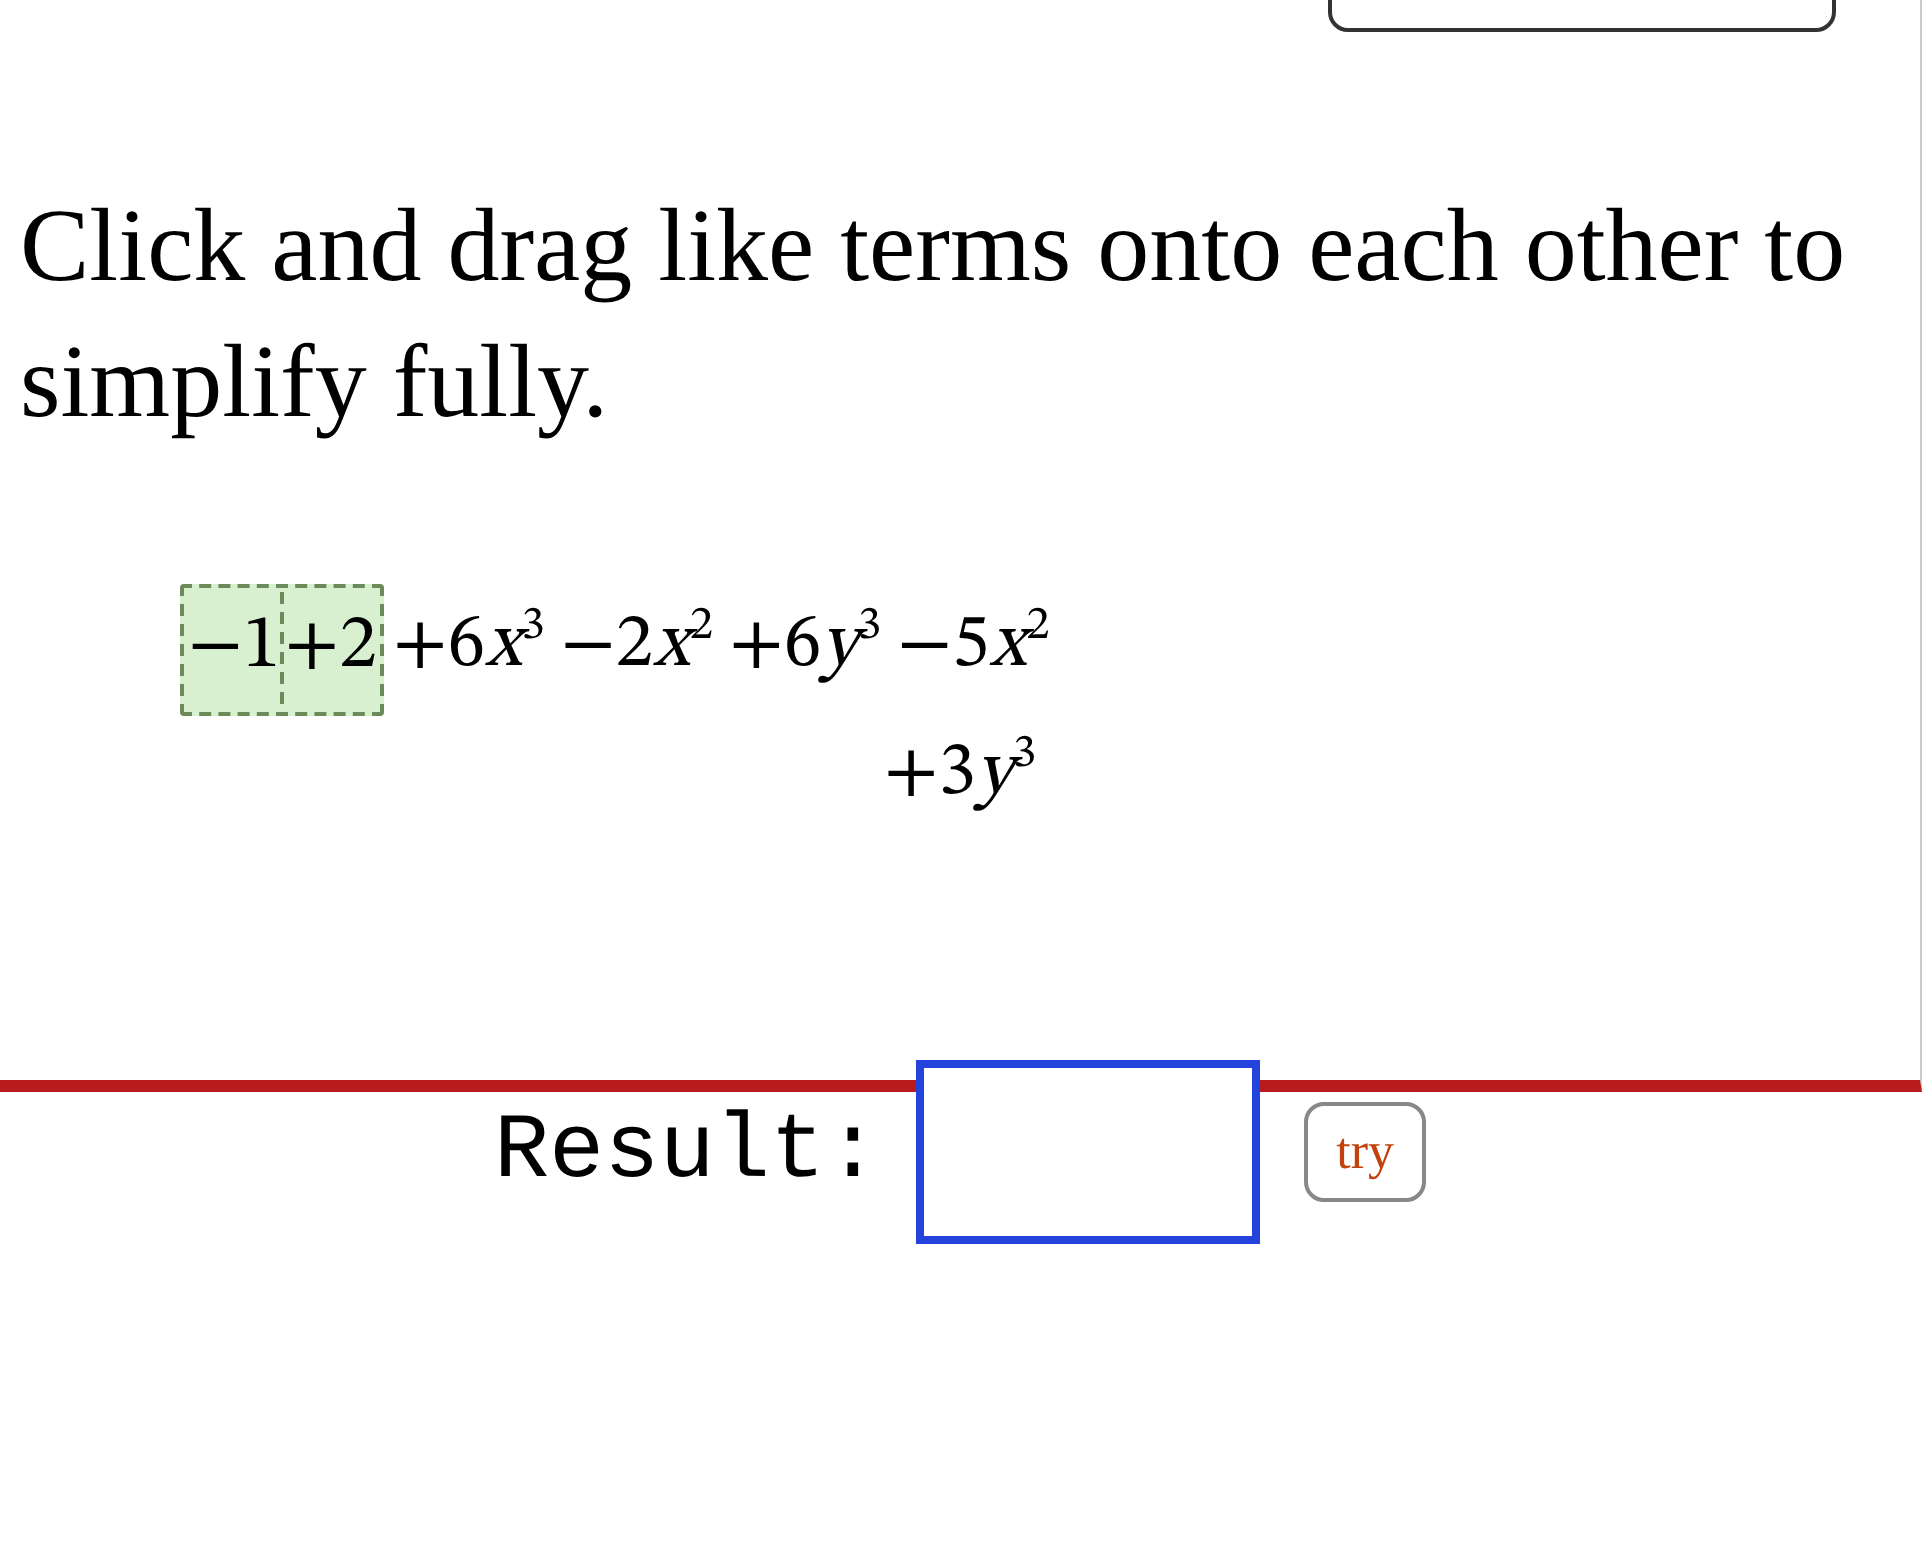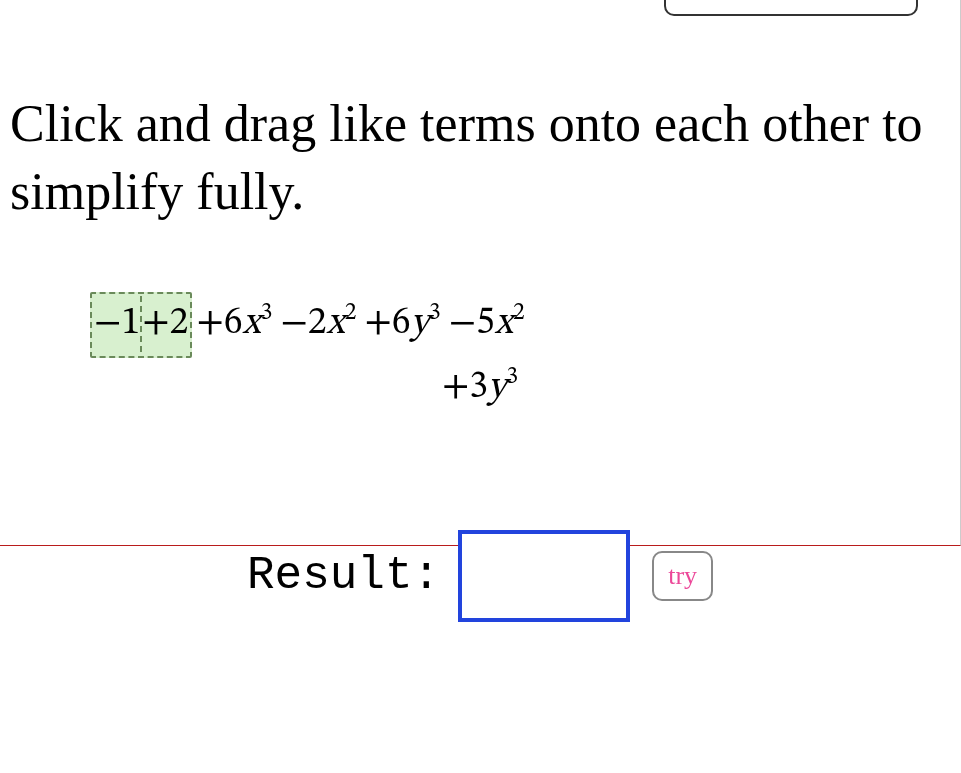--- a/index.html
+++ b/index.html
@@ -11,21 +11,21 @@
     font-family: Georgia, 'Times New Roman', serif;
     color: #000;
     overflow: hidden;
   }
   .page {
     position: relative;
     width: 961px;
     height: 546px;
     box-sizing: border-box;
     border-right: 1px solid #ccc;
-    border-bottom: 1px solid #b91c1c;
+    border-bottom: 6px solid #b91c1c;
   }
 
   
   .top-widget {
     position: absolute;
     top: -30px;
     right: 42px;
     width: 250px;
     height: 42px;
     border: 2px solid #333;
@@ -129,21 +129,21 @@
     display: inline-block;
     vertical-align: middle;
     margin-left: 18px;
     border: 2px solid #888;
     border-radius: 10px;
     background: #fff;
     font-size: 26px;
     padding: 8px 14px;
     font-family: Georgia, serif;
     cursor: pointer;
-    color: #ec4899;
+    color: #c2410c;
   }
 </style>
 </head>
 <body>
 
 <div class="page">
 
   <div class="top-widget"></div>
 
   <div class="instruction">Click and drag like terms onto each other to simplify fully.</div>

